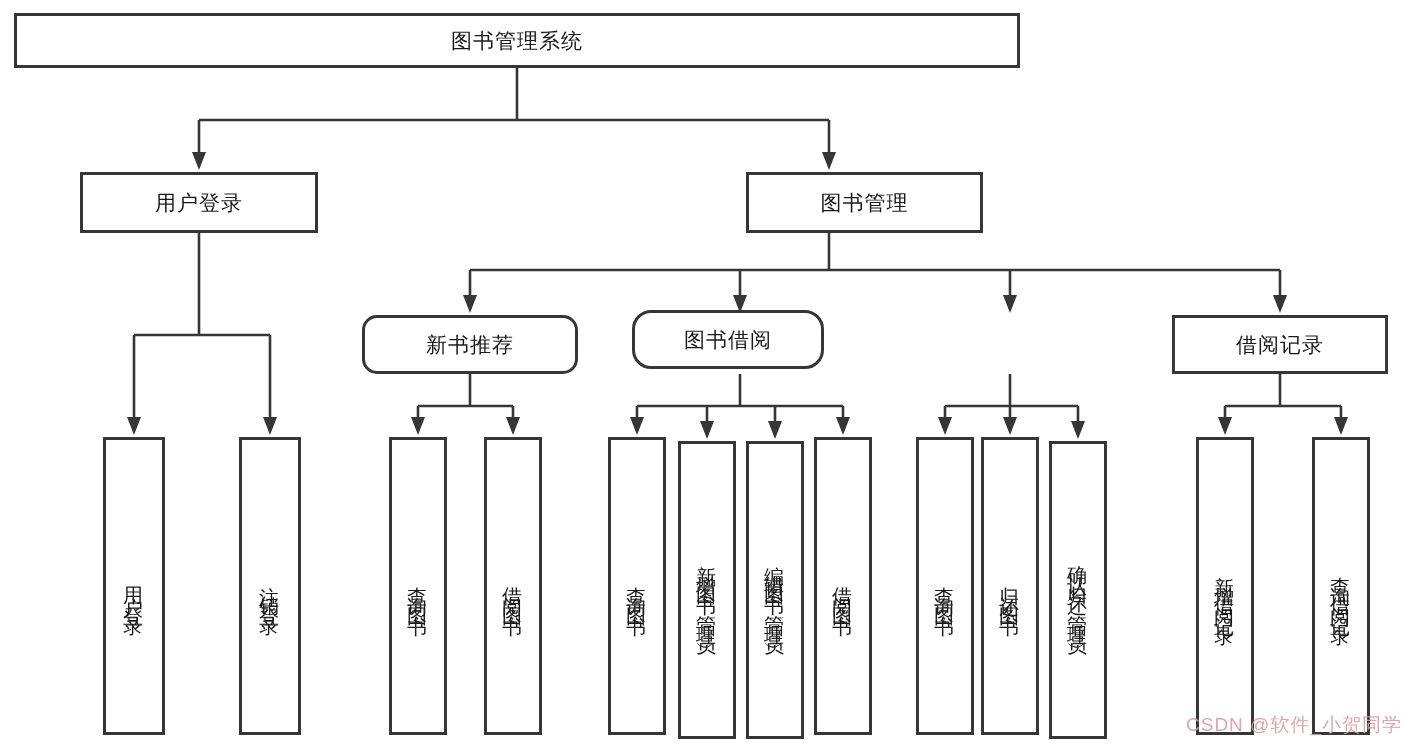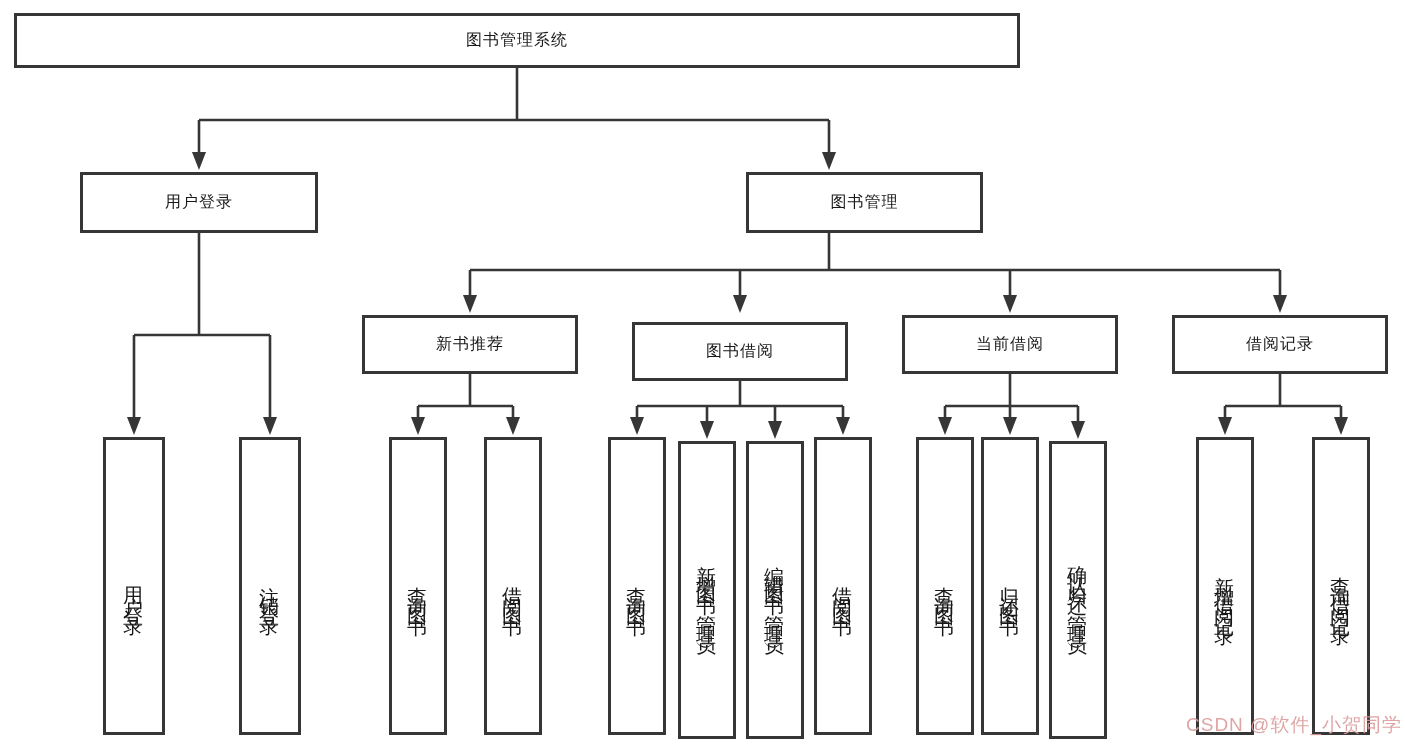--- a/index.html
+++ b/index.html
@@ -26,21 +26,21 @@
     position: absolute;
     box-sizing: border-box;
     background: #ffffff;
     border: 3px solid #363636;
     display: flex;
     align-items: center;
     justify-content: center;
     color: #181818;
   }
   .h-node {
-    font-size: 16px;
+    font-size: 21px;
     letter-spacing: 1px;
     font-family: Liberation Mono, monospace;
   }
   .v-node span {
     writing-mode: vertical-rl;
     text-orientation: mixed;
     white-space: nowrap;
     font-size: 20px;
     letter-spacing: 10px;
     margin-top: 10px; 
@@ -111,28 +111,25 @@
     <span>图书管理系统</span>
   </div>
 
   <div class="node h-node" style="left:80px; top:172px; width:238px; height:61px;">
     <span>用户登录</span>
   </div>
   <div class="node h-node" style="left:711px; top:172px; width:237px; height:61px;margin-left:35px;">
     <span>图书管理</span>
   </div>
 
-  <div class="node h-node" style="left:362px; top:315px; width:216px; height:59px;">
+  <div class="node h-node" style="left:362px; top:315px; width:216px; height:59px;border-radius:15px;">
     <span>新书推荐</span>
   </div>
-  <div class="node h-node" style="left:632px; top:322px; width:216px; height:59px;">
+  <div class="node h-node" style="left:632px; top:310px; width:192px; height:59px;border-radius:19px;">
     <span>图书借阅</span>
-  </div>
-  <div class="node h-node" style="left:902px; top:315px; width:216px; height:59px;">
-    <span>当前借阅</span>
   </div>
   <div class="node h-node" style="left:1172px; top:315px; width:216px; height:59px;justify-content:center;">
     <span>借阅记录</span>
   </div>
 
   <div class="node v-node" style="left:103px; top:437px; width:62px; height:298px;">
     <span>用户登录</span>
   </div>
   <div class="node v-node" style="left:239px; top:437px; width:62px; height:298px;">
     <span>注销登录</span>

